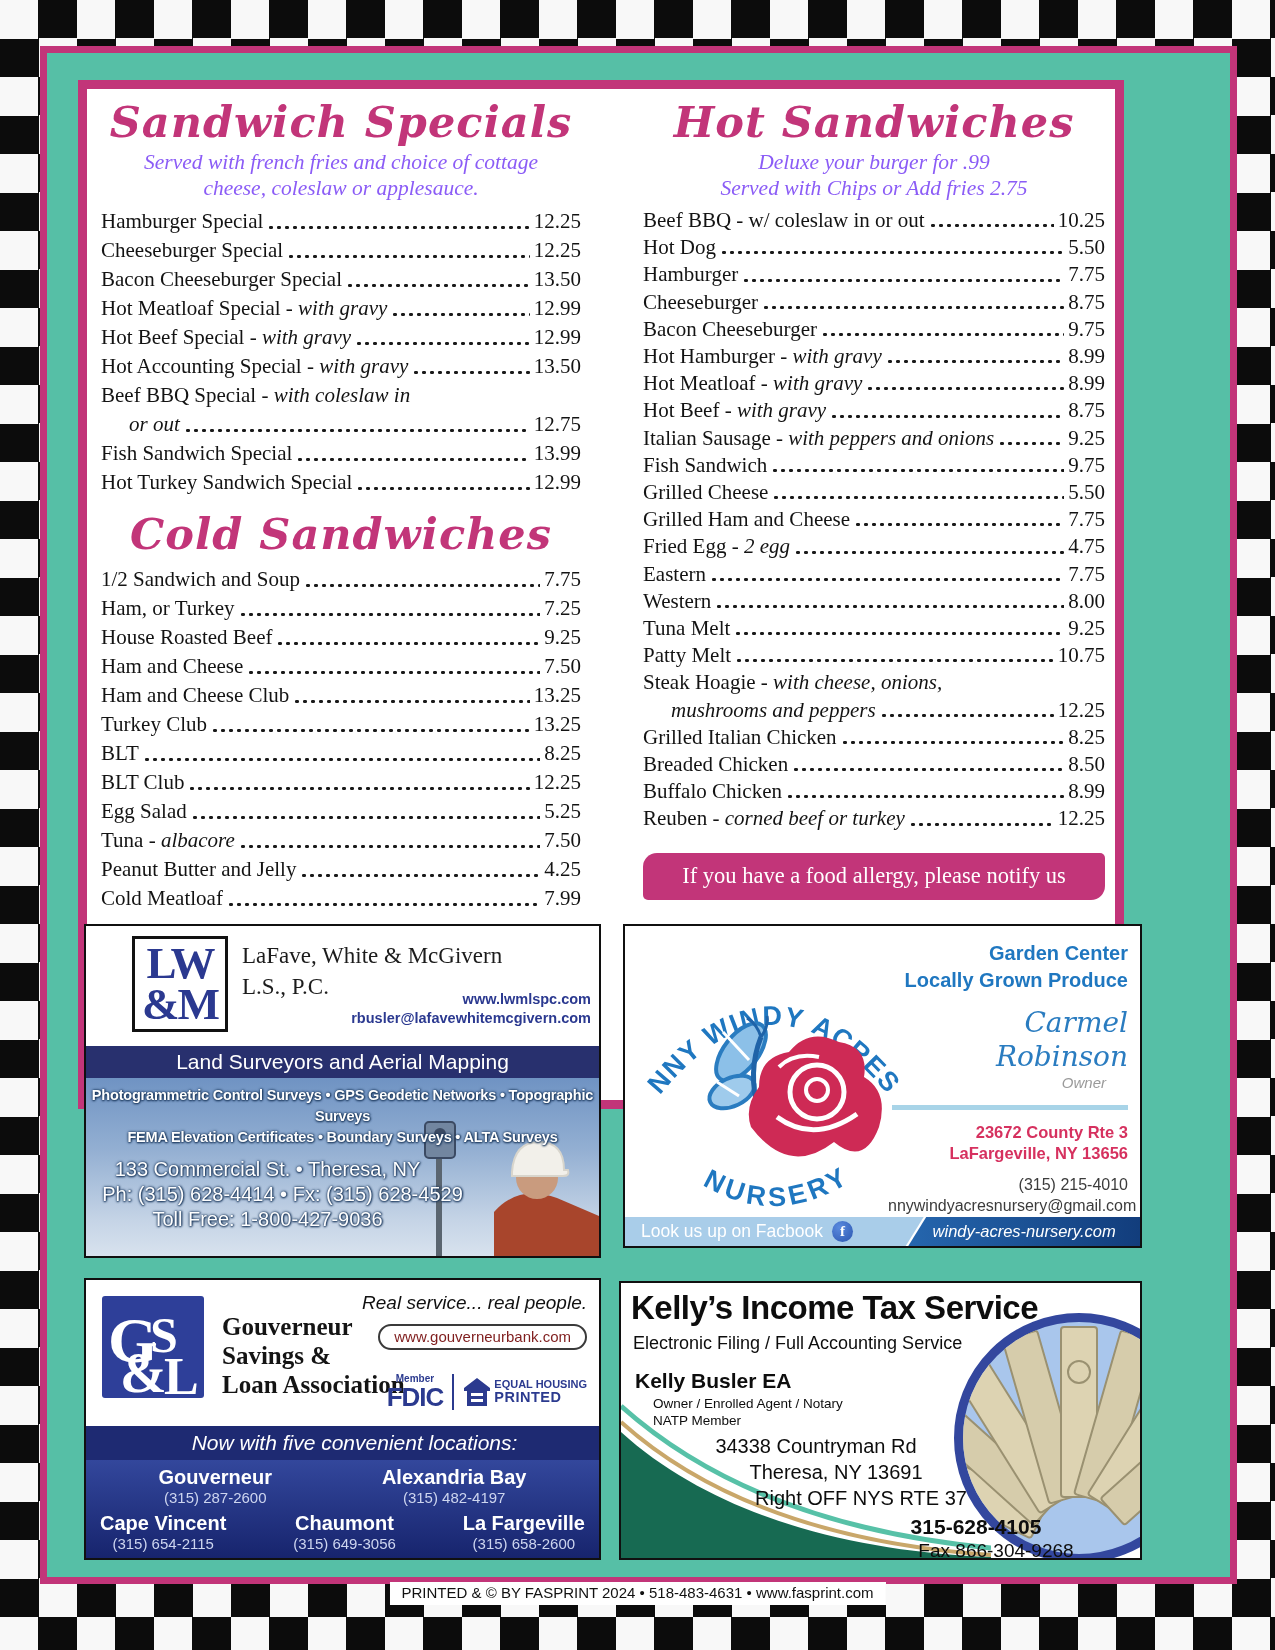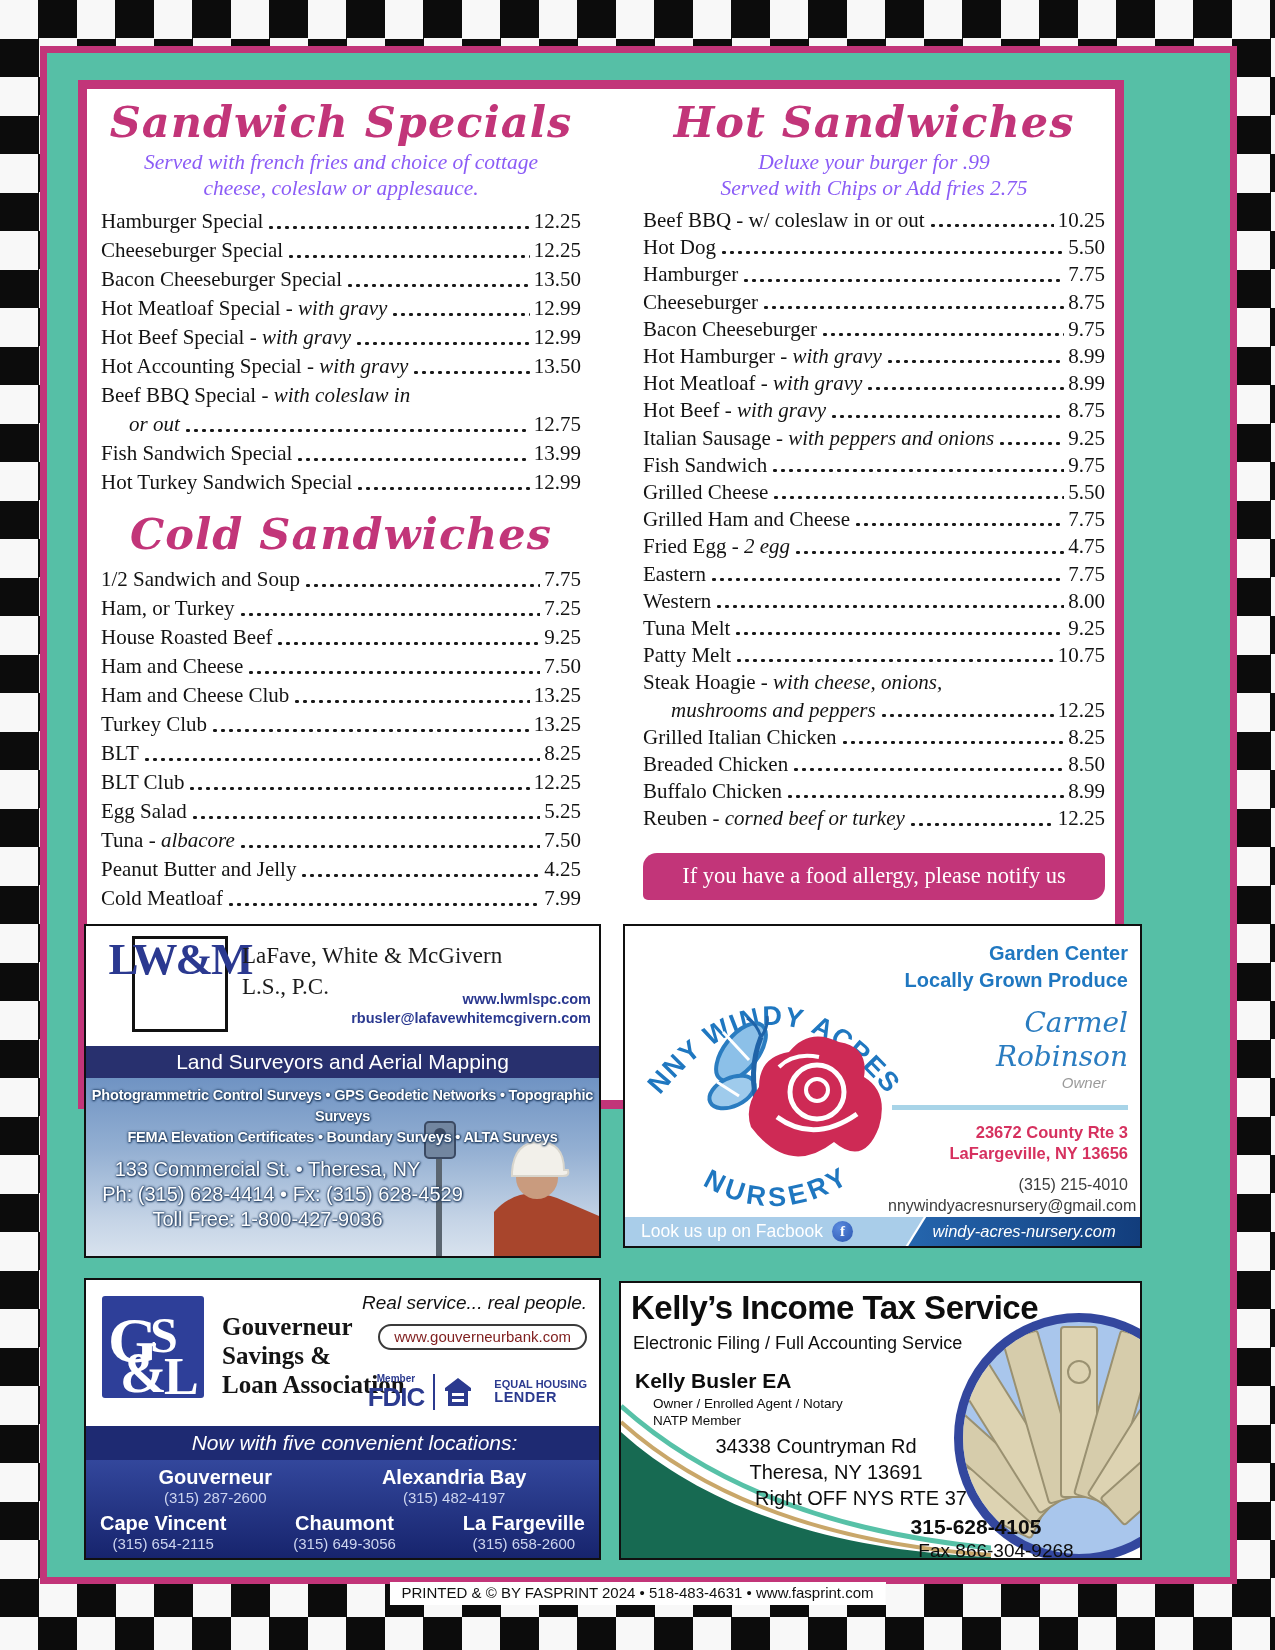--- a/index.html
+++ b/index.html
@@ -53,21 +53,21 @@
     border-radius:14px 5px 14px 5px;
   }
   
   .ad { position:absolute; background:#fff; border:2px solid #101010; overflow:hidden; }
   .sans { font-family:"Liberation Sans", sans-serif; }
   
   .ad-lafave { left:84px; top:924px; width:517px; height:334px; }
   .lf-top { position:relative; height:120px; background:#fff; }
   .lf-logo {
     position:absolute; left:46px; top:10px; width:96px; height:96px;
-    border:3px solid #111; display:flex; justify-content:center;
+    border:3px solid #111; display:flex; flex-direction:column; align-items:center; justify-content:center;
     color:#2b3990; font-weight:700; font-size:45px; line-height:0.92; letter-spacing:-2px;
   }
   .lf-name { position:absolute; left:156px; top:14px; font-size:23px; line-height:31px; color:#1c1c1c; }
   .lf-links { position:absolute; right:8px; top:64px; text-align:right; color:#2b3990; font-weight:700; font-size:14.5px; line-height:19px; }
   .lf-banner { height:32px; background:#28306e; color:#fff; font-size:21px; line-height:31px; text-align:center; }
   .lf-photo {
     position:relative; height:178px; color:#fff; text-align:center;
     background: linear-gradient(180deg,#6f93c3 0%, #93afd2 40%, #c5d4e6 80%, #d8e2ee 100%);
   }
   .lf-photo > div { position:relative; z-index:2; text-shadow: 0 0 3px #1d3a5f, 0 1px 2px #1d3a5f, 1px 0 2px #1d3a5f; }
@@ -116,21 +116,21 @@
   .gs-tag { position:absolute; right:12px; top:12px; font-style:italic; font-size:19px; color:#111; }
   .gs-pill {
     position:absolute; right:12px; top:44px; border:2px solid #3a3a3a; border-radius:15px;
     padding:2px 14px 3px; font-size:15px; color:#7f1d1d;text-align:right;
   }
   .gs-fdic { position:absolute; right:12px; top:94px; display:flex; align-items:center; gap:9px; color:#2b3a8f; }
   .gs-member { text-align:center; line-height:1; }
   .gs-member .m1 { font-size:10px; font-weight:700; }
   .gs-member .m2 { font-size:26px; font-weight:700; letter-spacing:-1px; }
   .gs-div { width:2px; height:36px; background:#2b3a8f; }
-  .gs-ehl { display:flex; align-items:center; gap:22px; }
+  .gs-ehl { display:flex; align-items:center; gap:3px; }
   .gs-ehl-txt { line-height:1.05; font-weight:700; }
   .gs-ehl-txt .e1 { font-size:11px; }
   .gs-ehl-txt .e2 { font-size:14.5px; letter-spacing:0.5px; }
   .gs-banner { height:34px; background:#1e2a72; color:#fff; font-style:italic; font-size:21px; line-height:33px; text-align:center;padding-left:24px; }
   .gs-locs { height:98px; background:linear-gradient(180deg,#33479c,#17246d); color:#fff; padding-top:5px; }
   .gs-row1 { display:flex; justify-content:center; gap:110px; }
   .gs-row2 { display:flex; justify-content:space-between; padding:4px 14px 0; }
   .gs-loc { text-align:center; }
   .gs-loc-name { font-weight:700; font-size:20px; line-height:24px; }
   .gs-loc-phone { font-size:15px; color:#cdd5ef; line-height:18px; }
@@ -621,21 +621,21 @@
         </div>
         <div class="gs-div"></div>
         <div class="gs-ehl">
           <svg width="28" height="30" viewBox="0 0 28 30">
             <path d="M14,1 L27,11 L27,14 L24,14 L24,29 L4,29 L4,14 L1,14 L1,11 Z" fill="#2b3a8f"></path>
             <rect x="8" y="16" width="12" height="3" fill="#ffffff"></rect>
             <rect x="8" y="22" width="12" height="3" fill="#ffffff"></rect>
           </svg>
           <div class="gs-ehl-txt">
             <div class="e1">EQUAL HOUSING</div>
-            <div class="e2">LENDER</div>
+            <div class="e2">PRINTED</div>
           </div>
         </div>
       </div>
     </div>
     <div class="gs-banner">Now with five convenient locations:</div>
     <div class="gs-locs">
       <div class="gs-row1">
           <div class="gs-loc">
             <div class="gs-loc-name">Gouverneur</div>
             <div class="gs-loc-phone">(315) 287-2600</div>

